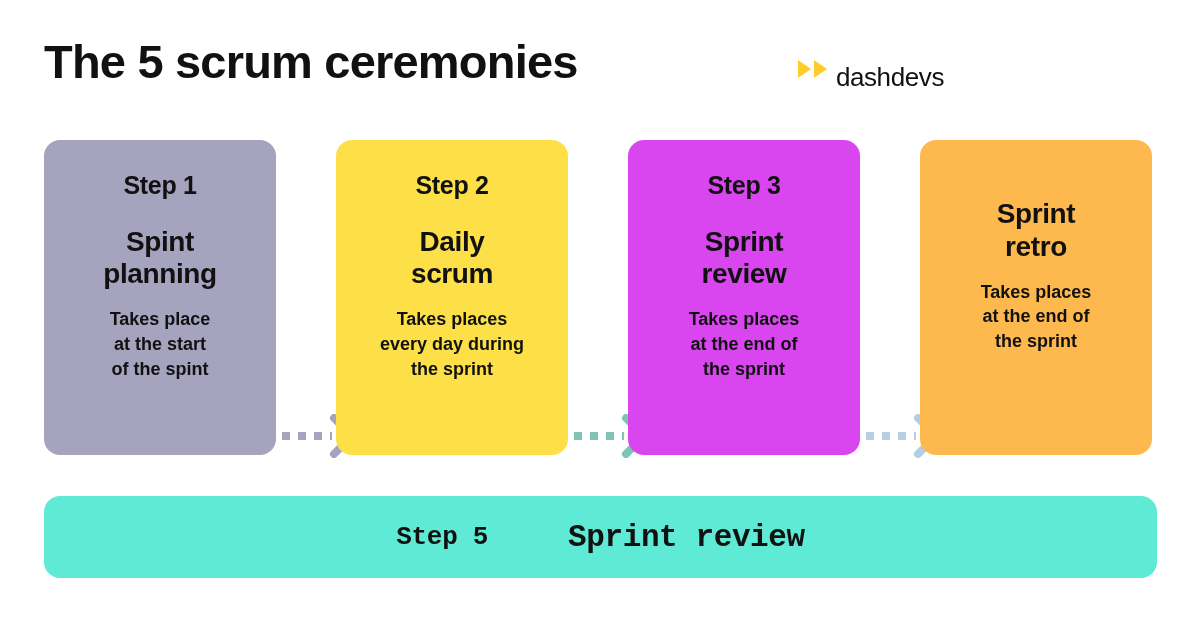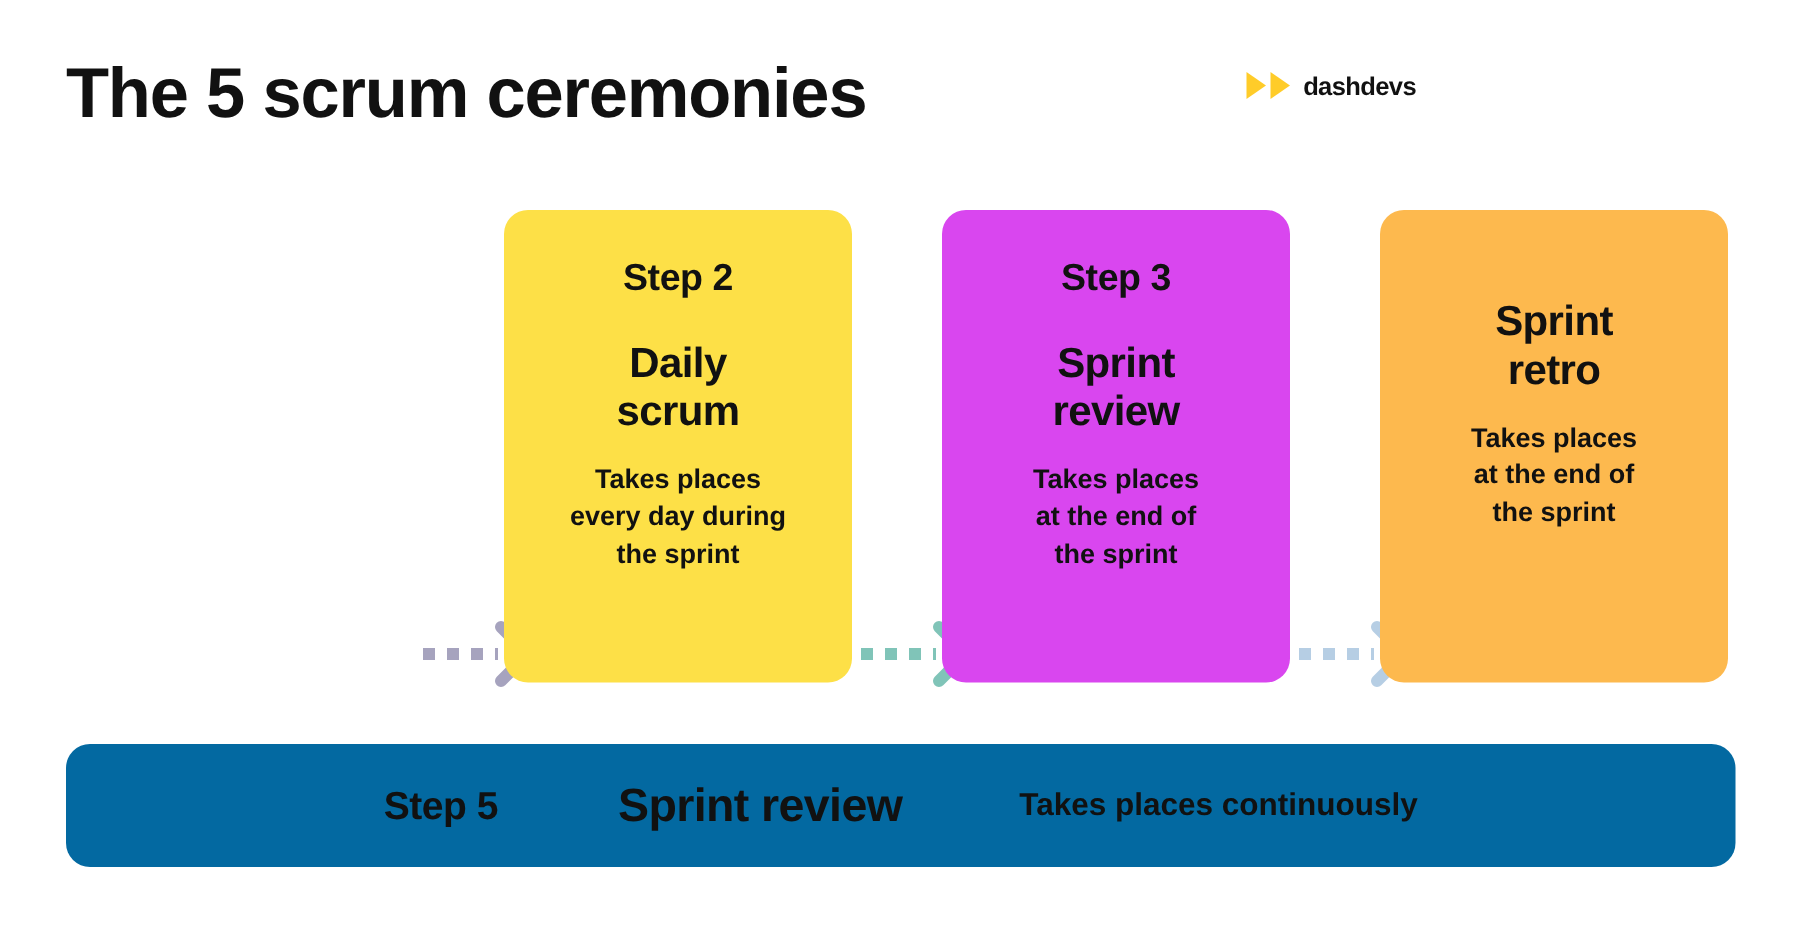--- a/index.html
+++ b/index.html
@@ -49,25 +49,26 @@
     gap: 3px;
   }
   .tri {
     width: 0;
     height: 0;
     border-top: 9px solid transparent;
     border-bottom: 9px solid transparent;
     border-left: 13px solid #FFCC29;
   }
   .brand-name {
-    font-size: 17px;
-    font-weight: 700;
+    font-size: 26px;
+    font-weight: 400;
     letter-spacing: -0.4px;
     color: #111111;
     line-height: 1;
+    margin-top: 16px;
   }
 
   
   .cards {
     position: absolute;
     left: 44px;
     top: 140px;
     width: 1112px;
     height: 315px;
   }
@@ -158,20 +159,28 @@
     <span class="brand-marks">
       <span class="tri" style="border-left-color: rgb(255, 204, 41);"></span>
       <span class="tri" style="border-left-color: rgb(255, 204, 41);"></span>
     </span>
     <span class="brand-name">dashdevs</span>
   </div>
 </div>
 
 <div class="cards">
 
+  <div class="card" style="left: 0px; background: rgb(166, 163, 190);">
+    <div class="card-step">Step 1</div>
+    <div class="card-name">Spint
+planning</div>
+    <div class="card-desc">Takes place
+at the start
+of the spint</div>
+  </div>
 
   <div class="connector" style="left:236px;">
     <svg width="82" height="44" viewBox="0 0 82 44">
       <line x1="2" y1="22" x2="52" y2="22" stroke-width="8" stroke-linecap="butt" stroke-dasharray="8 8" class="conn-stroke-1" stroke="#A6A3BE"></line>
       <polyline points="54,4 72,22 54,40" fill="none" stroke-width="8" stroke-linecap="round" stroke-linejoin="round" class="conn-stroke-1" stroke="#A6A3BE"></polyline>
     </svg>
   </div>
 
   <div class="card" style="left: 292px; background: #fde047;">
     <div class="card-step">Step 2</div>
@@ -207,17 +216,16 @@
 
   <div class="card" style="left: 876px; background: rgb(253, 185, 78);">
     <div class="card-name">Sprint
 retro</div>
     <div class="card-desc">Takes places
 at the end of
 the sprint</div>
   </div>
 </div>
 
-<div class="bottom-bar" style="background: #0369a1;">
+<div class="bottom-bar" style="background: #5eead4; font-family: Liberation Mono, monospace;">
   <span class="bar-step">Step 5</span>
   <span class="bar-name">Sprint review</span>
-  <span class="bar-desc">Takes places continuously</span>
 </div>
 
 </body></html>

